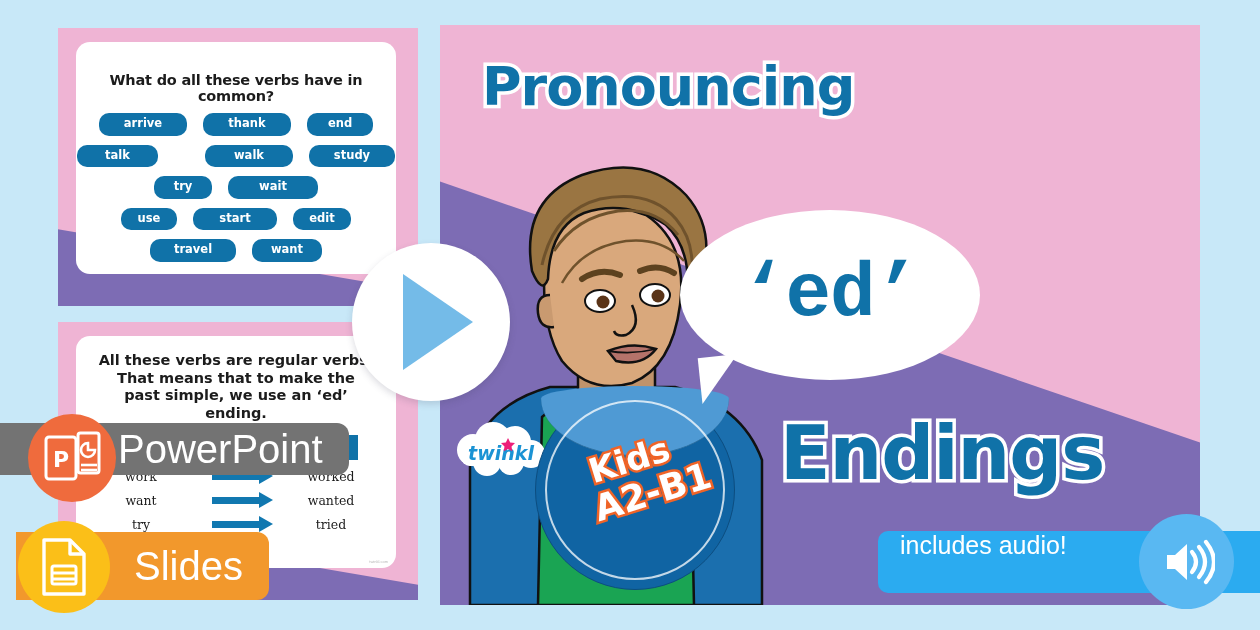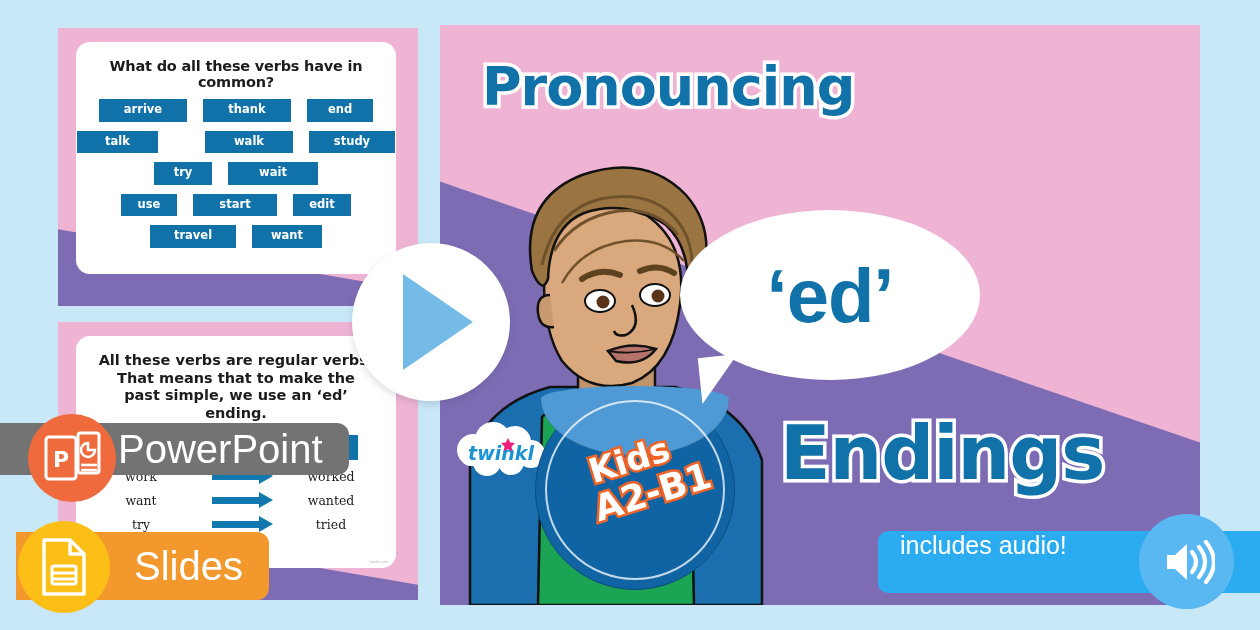--- a/index.html
+++ b/index.html
@@ -39,20 +39,21 @@
   .verb-row { display: flex; justify-content: center; gap: 16px; margin-bottom: 9px; }
   .verb-chip {
     background: #1072a8;
     color: #fff;
     font-family: "DejaVu Sans", sans-serif;
     font-weight: bold;
     font-size: 11.5px;
     text-align: center;
     padding: 5px 0 6px 0;
     line-height: 1;
+    border-radius: 10px;
   }
 
   .s2-title {
     text-align: center;
     font-family: "DejaVu Sans", sans-serif;
     font-weight: bold;
     font-size: 14.5px;
     line-height: 1.22;
     color: #1c1c1c;
   }
@@ -115,21 +116,21 @@
     display: flex; align-items: center; justify-content: center;
   }
   #bubble .tail {
     position: absolute; left: 20px; bottom: -22px; width: 0; height: 0;
     border-top: 46px solid #fff;
     border-right: 40px solid transparent;
     transform: rotate(-6deg);
   }
   #bubble .bubble-text {
     position: relative; z-index: 2;
-    font-family: Liberation Sans, sans-serif; font-weight: bold;
+    font-family: Liberation Mono, monospace; font-weight: bold;
     font-size: 76px; color: #1072a8; letter-spacing: -1px;
   }
 
   
   #character { position: absolute; left: 10px; top: 130px; width: 330px; height: 450px; }
 
   
   #kids-badge { position: absolute; left: 95px; top: 365px; width: 200px; height: 200px; }
   #kids-badge .disc {
     position: absolute; inset: 0; border-radius: 50%;
@@ -210,21 +211,21 @@
   #slides-circle { left: 18px; top: 521px; width: 92px; height: 92px; background: #fbbf18; }
 </style>
 </head>
 <body>
 
 <div id="stage">
 
   <div class="slide-frame" style="left:58px; top:28px; width:360px; height:278px;">
     <div class="purple-corner"></div>
     <div class="slide-card" style="left:18px; top:14px; right:22px; bottom:32px;">
-      <div class="q-title" style="font-size:14.5px; padding-top:16px;">What do all these verbs have in common?</div>
+      <div class="q-title" style="font-size:14.5px; padding-top:30px;">What do all these verbs have in common?</div>
 
       <div class="verb-rows">
         <div class="verb-row">
           <div class="verb-chip" style="width:88px;">arrive</div>
           <div class="verb-chip" style="width:88px;">thank</div>
           <div class="verb-chip" style="width:66px;">end</div>
         </div>
         <div class="verb-row">
           <div class="verb-chip" style="width:81px;">talk</div>
           <div class="verb-chip" style="width:88px;margin-left:31px;">walk</div>

